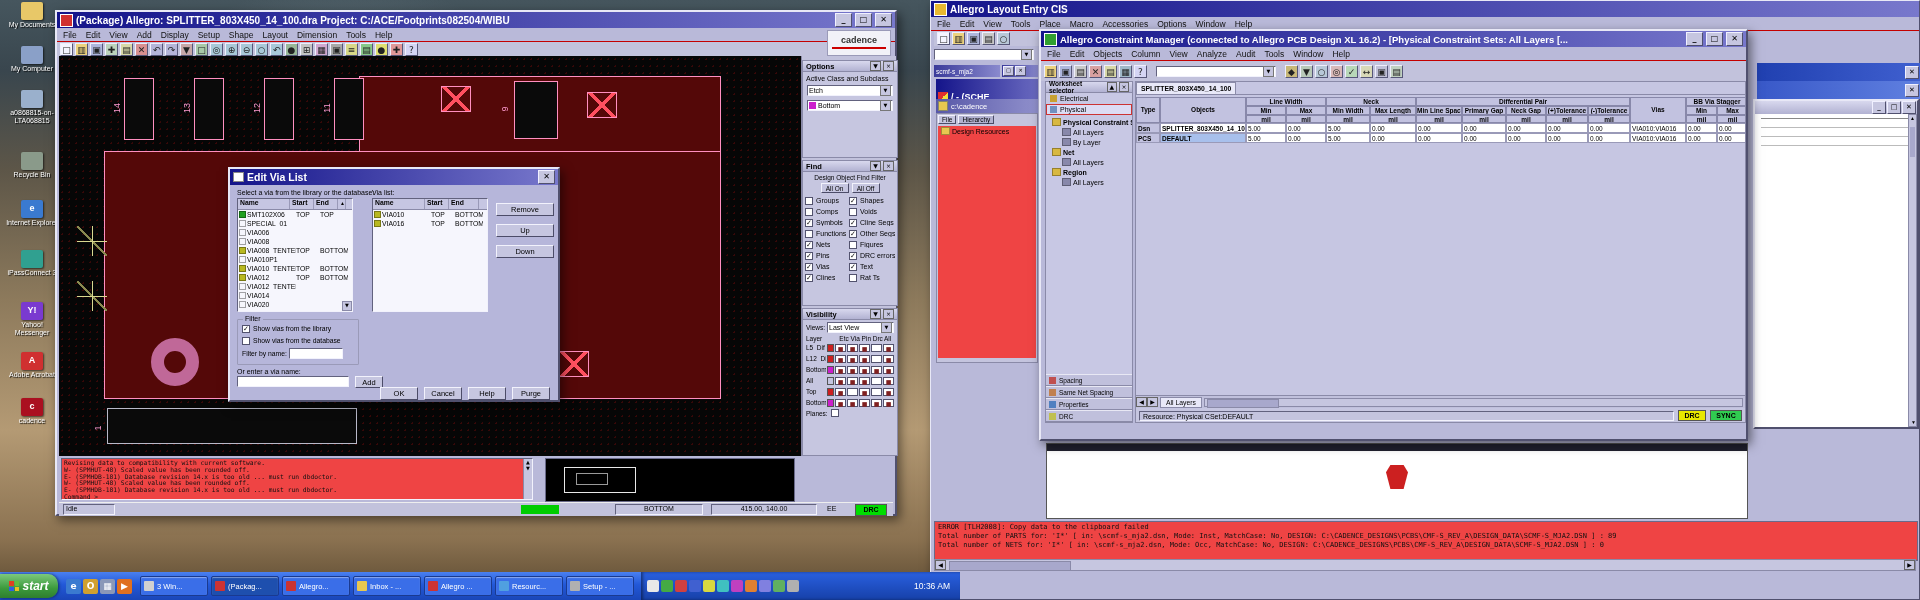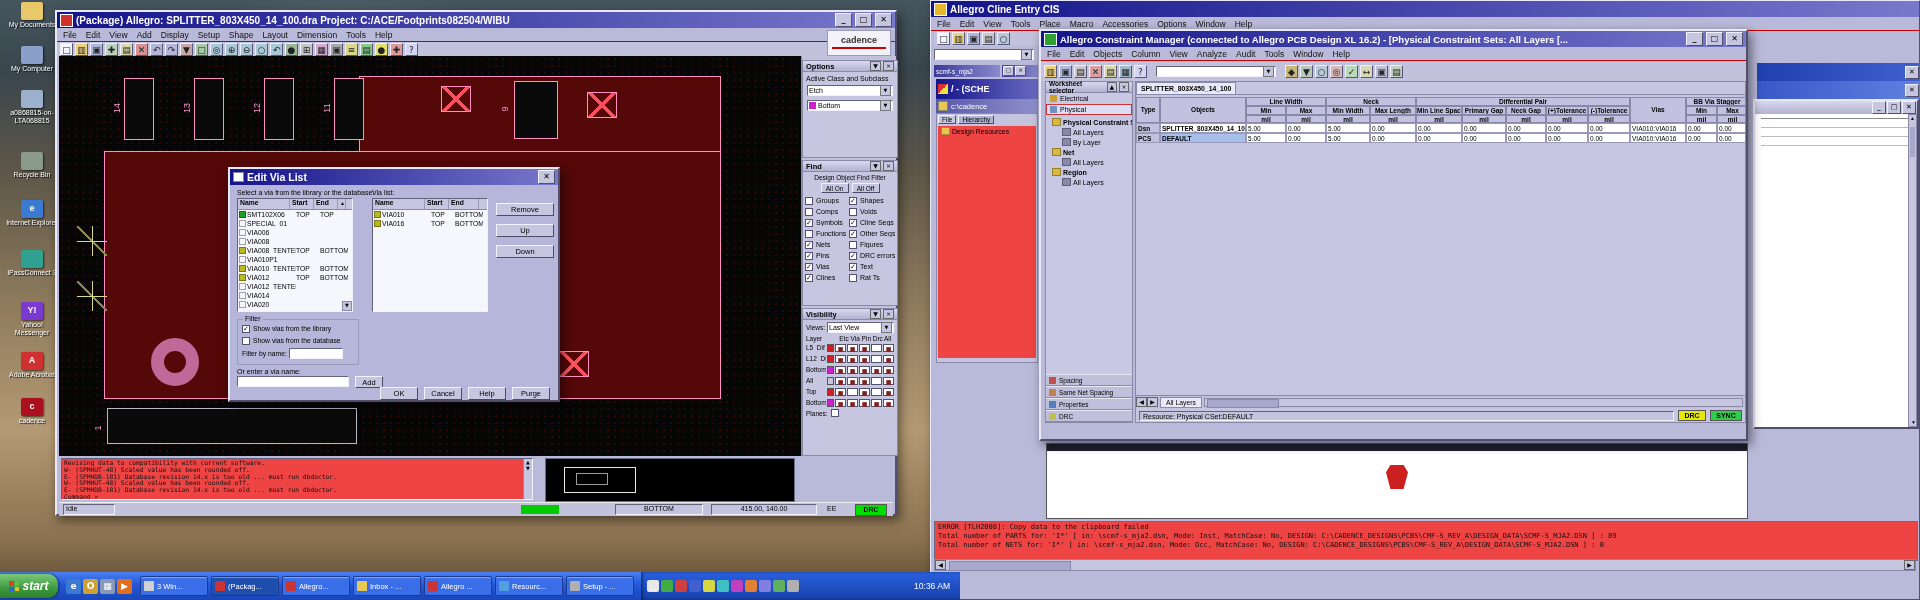--- a/index.html
+++ b/index.html
@@ -660,21 +660,21 @@
   <span class="btn" style="width:38px;height:13px;line-height:12px">OK</span>
       <span class="btn" style="width:38px;height:13px;line-height:12px">Cancel</span>
       <span class="btn" style="width:38px;height:13px;line-height:12px">Help</span>
       <span class="btn" style="width:38px;height:13px;line-height:12px">Purge</span>
     </div>
 </div>
 
 <div class="win" style="left:930px;top:0;width:990px;height:600px;border-width:1px">
   <div class="tbar">
     <span style="width:11px;height:11px;background:#e8b830;border:1px solid #fff;flex:none"></span>
-    <span class="t">Allegro Cline Entry CIS</span>
+    <span class="t">Allegro Layout Entry CIS</span>
   </div>
   <div class="menu">
 
   <span>File</span>
       <span>Edit</span>
       <span>View</span>
       <span>Tools</span>
       <span>Place</span>
       <span>Macro</span>
       <span>Accessories</span>
@@ -700,21 +700,21 @@
   <div class="abs" style="left:3px;top:64px;width:104px;height:12px;display:flex;gap:2px">
     <div style="flex:1;background:linear-gradient(90deg,#3a3a9a,#8a8ace);color:#fff;font-size:6.5px;display:flex;align-items:center;padding:0 2px;overflow:hidden">
       <span>scmf-s_mja2</span>
     </div>
     <div style="width:34px;background:linear-gradient(90deg,#3a3a9a,#8a8ace);display:flex;align-items:center;gap:1px;padding:0 1px">
       <span class="cbtn sm ic-max" style="width:9px;height:8px;font-size:5px;line-height:7px"></span>
       <span class="cbtn sm ic-x" style="width:9px;height:8px;font-size:5px;line-height:7px"></span>
     </div>
   </div>
 
-  <div class="abs" style="left:5px;top:78px;width:102px;height:20px;background:linear-gradient(90deg,#14148a,#6a6ac0);display:flex;align-items:center;gap:3px;padding:0 2px;box-sizing:border-box">
+  <div class="abs" style="left:5px;top:78px;width:102px;height:35px;background:linear-gradient(90deg,#14148a,#6a6ac0);display:flex;align-items:center;gap:3px;padding:0 2px;box-sizing:border-box">
     <span style="width:10px;height:10px;background:linear-gradient(135deg,#e03030 50%,#f0e040 50%);flex:none"></span>
     <span style="color:#fff;font-weight:bold;font-size:9px;white-space:nowrap;overflow:hidden">/ - (SCHE</span>
   </div>
   <div class="abs" style="left:5px;top:98px;width:102px;height:14px;background:linear-gradient(90deg,#5858a8,#9090cc);display:flex;align-items:center;gap:3px;padding:0 2px;box-sizing:border-box">
     <span style="width:8px;height:8px;background:#e8c850;border:1px solid #886;flex:none"></span>
     <span style="color:#fff;font-size:7.5px;white-space:nowrap;overflow:hidden">c:\cadence</span>
   </div>
   <div class="abs" style="left:5px;top:112px;width:102px;height:250px;background:#c4c4de;border:1px solid #8a8aa8;box-sizing:border-box">
     <div style="display:flex;gap:2px;padding:1px">
       <span class="btn" style="padding:0 3px;height:9px;line-height:8px;font-size:6.5px">File</span>

